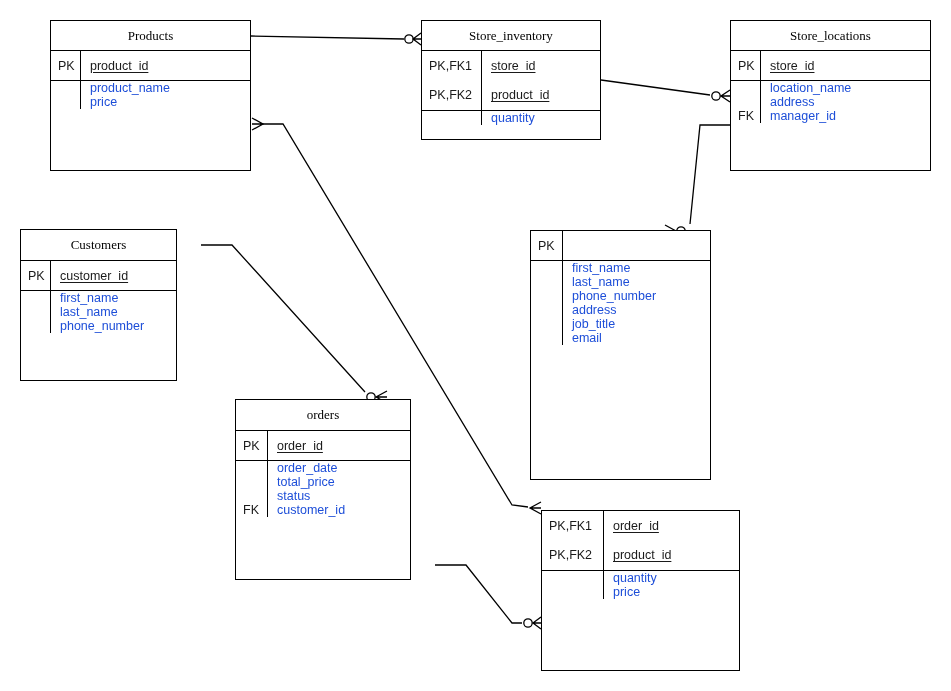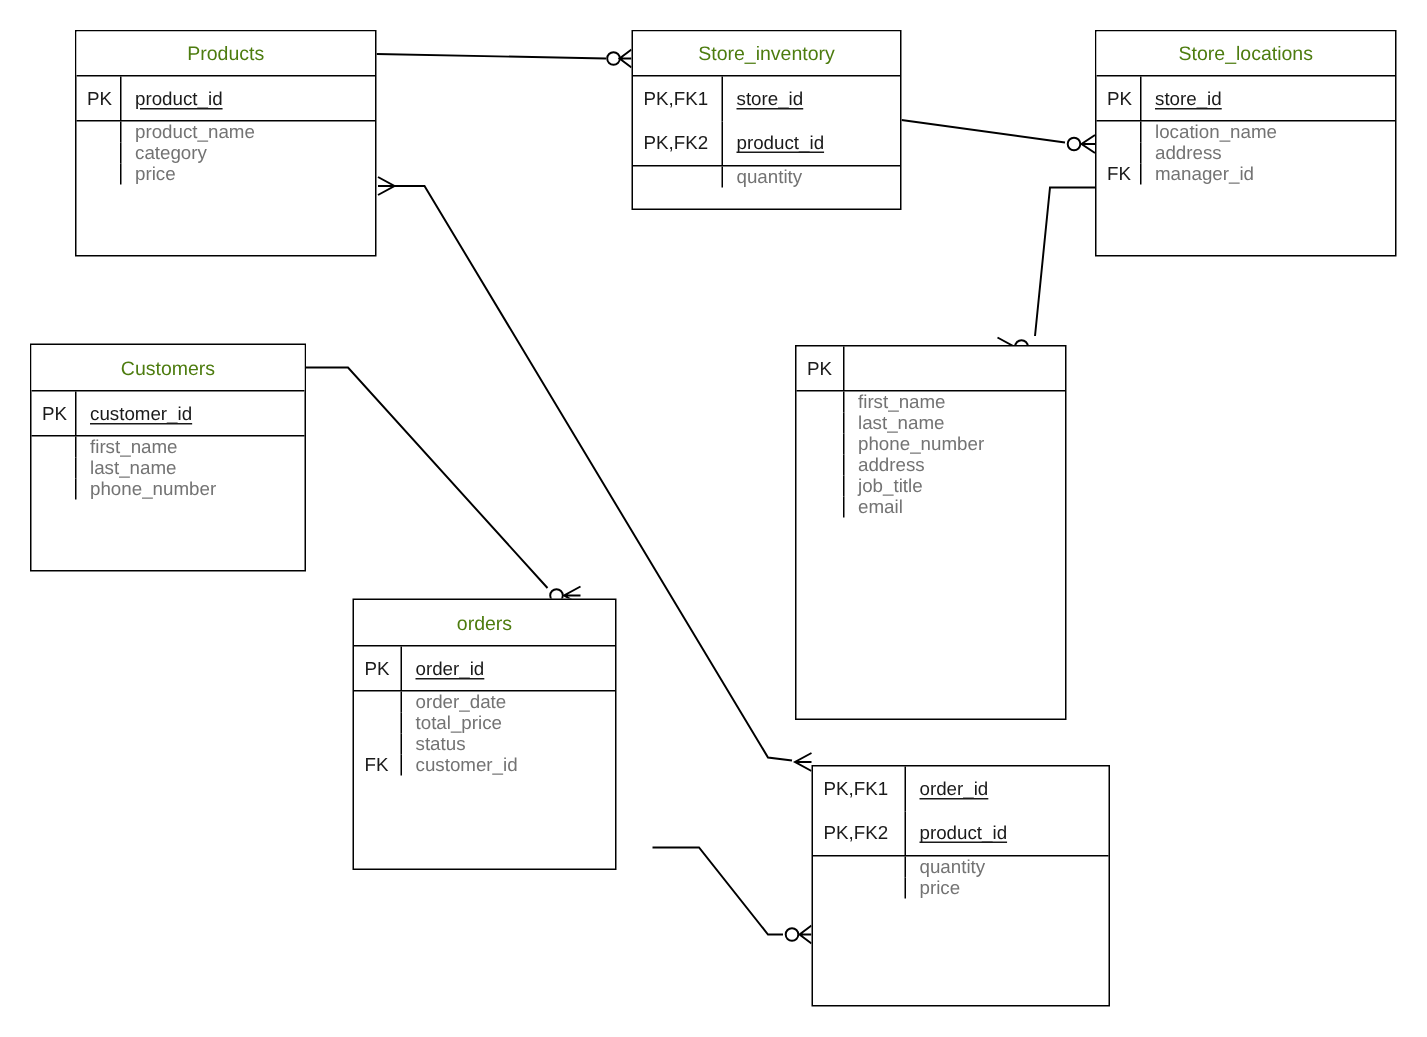--- a/index.html
+++ b/index.html
@@ -28,28 +28,29 @@
   .entity {
     position: absolute;
     box-sizing: border-box;
     border: 1.4px solid #000000;
     background: #ffffff;
     display: flex;
     flex-direction: column;
   }
   .entity-title {
     text-align: right;
-    color: #4d7c0f;
+    color: #000000;
     font-size: 13px;
     display: flex;
     align-items: center;
     justify-content: center;
     border-bottom: 1.4px solid #000000;
     box-sizing: border-box;
     background: #ffffff;
+    font-family: Liberation Serif, serif;
   }
   .entity-body {
     flex: 1;
     display: flex;
     flex-direction: column;
     box-sizing: border-box;
   }
   .section {
     display: flex;
     flex-direction: column;
@@ -76,21 +77,21 @@
     letter-spacing: 0px;
     flex-shrink: 0;
   }
   .attr-name {
     box-sizing: border-box;
     height: 100%;
     display: flex;
     align-items: center;
     padding-left: 9px;
     font-size: 12.5px;
-    color: #737373;
+    color: #1d4ed8;
     flex: 1;
     overflow: hidden;
     white-space: nowrap;
   }
   .attr-row.pk .attr-name {
     color: #1a1a1a;
     text-decoration: underline;
     text-underline-offset: 2px;
   }
   .attr-row.pk .attr-key {
@@ -151,24 +152,20 @@
             <div class="attr-name">product_id</div>
           </div>
         </div>
         <div class="section attrs">
           <div class="attr-row">
             <div class="attr-key" style="width: 30px;"></div>
             <div class="attr-name">product_name</div>
           </div>
           <div class="attr-row">
             <div class="attr-key" style="width: 30px;"></div>
-            <div class="attr-name">category</div>
-          </div>
-          <div class="attr-row">
-            <div class="attr-key" style="width: 30px;"></div>
             <div class="attr-name">price</div>
           </div>
         </div>
       </div>
     </div>
     <div class="entity" style="left: 421px; top: 20px; width: 180px; height: 120px;">
       <div class="entity-title" style="height: 30px;">Store_inventory</div>
       <div class="entity-body">
         <div class="section keys" style="height: 60px;">
           <div class="attr-row pk">
@@ -206,21 +203,21 @@
             <div class="attr-key" style="width: 30px;"></div>
             <div class="attr-name">address</div>
           </div>
           <div class="attr-row">
             <div class="attr-key" style="width: 30px;">FK</div>
             <div class="attr-name">manager_id</div>
           </div>
         </div>
       </div>
     </div>
-    <div class="entity" style="left: 20px; top: 229px; width: 184px; height: 152px;">
+    <div class="entity" style="left: 20px; top: 229px; width: 157px; height: 152px;">
       <div class="entity-title" style="height: 31px;">Customers</div>
       <div class="entity-body">
         <div class="section keys" style="height: 30px;">
           <div class="attr-row pk">
             <div class="attr-key" style="width: 30px;">PK</div>
             <div class="attr-name">customer_id</div>
           </div>
         </div>
         <div class="section attrs">
           <div class="attr-row">

